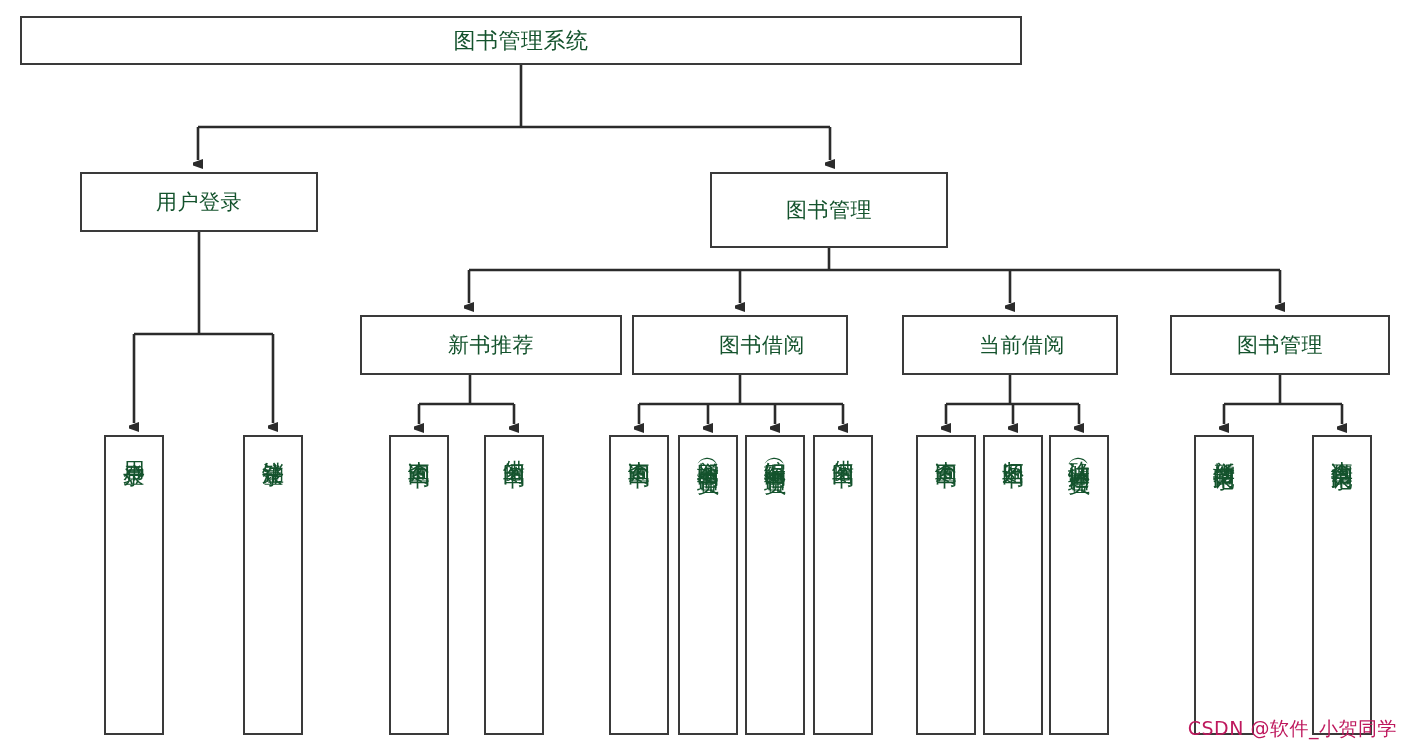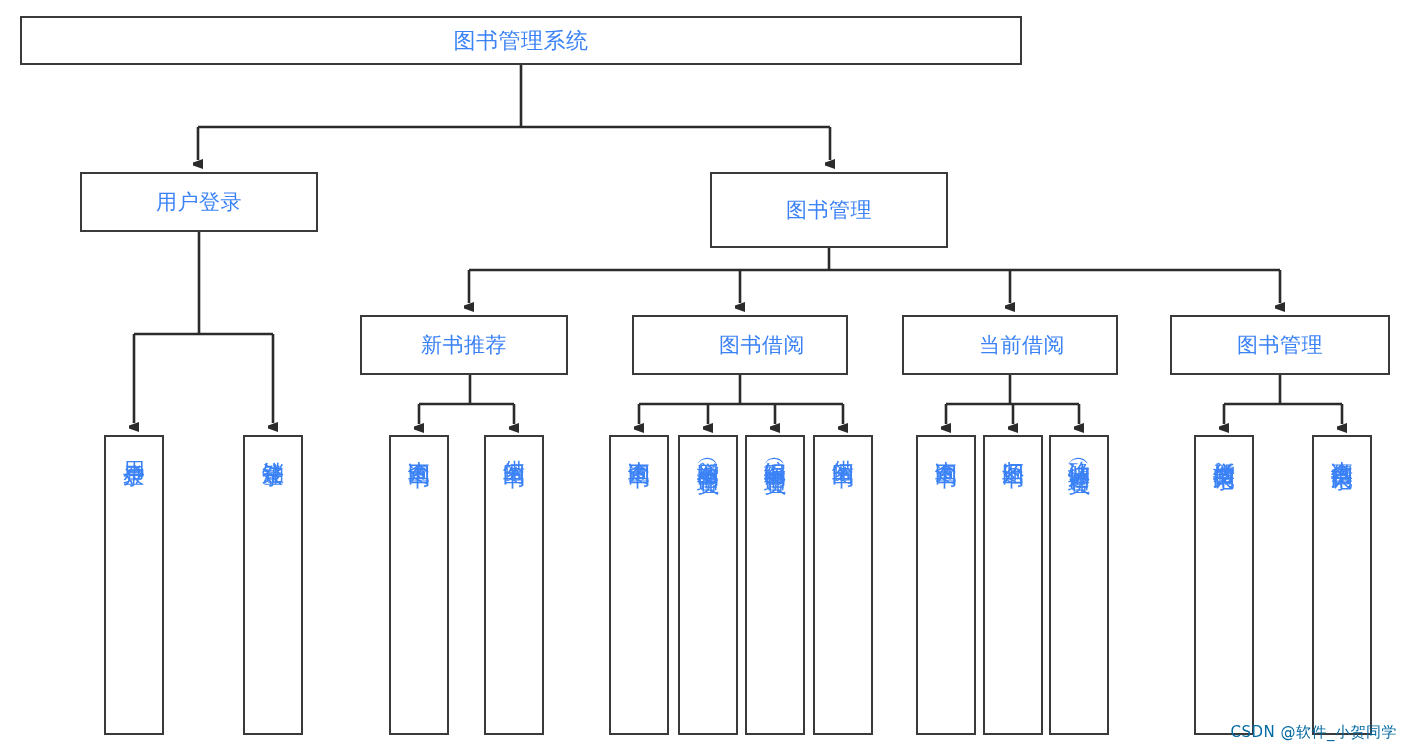--- a/index.html
+++ b/index.html
@@ -29,21 +29,21 @@
     position: absolute;
     box-sizing: border-box;
     background: #ffffff;
     border: 2px solid #3a3a3a;
     display: flex;
     align-items: center;
     justify-content: center;
     z-index: 2;
   }
   .node-label {
-    color: #3b82f6;
+    color: #14532d;
     text-align: center;
     line-height: 1.18;
     letter-spacing: 0.5px;
     white-space: pre-line;
   }
   .node.horizontal .node-label {
     font-size: 21px;
     writing-mode: horizontal-tb;
   }
   .node.vertical {
@@ -58,22 +58,22 @@
     line-height: 1;
     margin: 0 auto;
   }
   .node.root .node-label {
     font-size: 22px;
   }
   #watermark {
     position: absolute;
     right: 8px;
     bottom: 5px;
-    font-size: 15px;
-    color: #0369a1;
+    font-size: 19px;
+    color: #be185d;
     letter-spacing: 0.5px;
     z-index: 3;
     pointer-events: none;
     font-family: "DejaVu Sans", "Liberation Sans", sans-serif;
   }
 </style>
 </head>
 <body>
 
 <div id="diagram-root">
@@ -132,21 +132,21 @@
     <span class="node-label">图书管理系统</span>
   </div>
 
   <div class="node horizontal" style="left:80px; top:172px; width:238px; height:60px;">
     <span class="node-label">用户登录</span>
   </div>
   <div class="node horizontal" style="left:710px; top:172px; width:238px; height:76px;">
     <span class="node-label">图书管理</span>
   </div>
 
-  <div class="node horizontal" style="left:360px; top:315px; width:208px; height:60px;">
+  <div class="node horizontal" style="left:360px; top:315px; width:262px; height:60px;">
     <span class="node-label">新书推荐</span>
   </div>
   <div class="node horizontal" style="left:632px; top:315px; width:216px; height:60px;padding-left:44px;">
     <span class="node-label">图书借阅</span>
   </div>
   <div class="node horizontal" style="left:902px; top:315px; width:216px; height:60px;padding-left:24px;">
     <span class="node-label">当前借阅</span>
   </div>
   <div class="node horizontal" style="left:1170px; top:315px; width:220px; height:60px;">
     <span class="node-label">图书管理</span>

